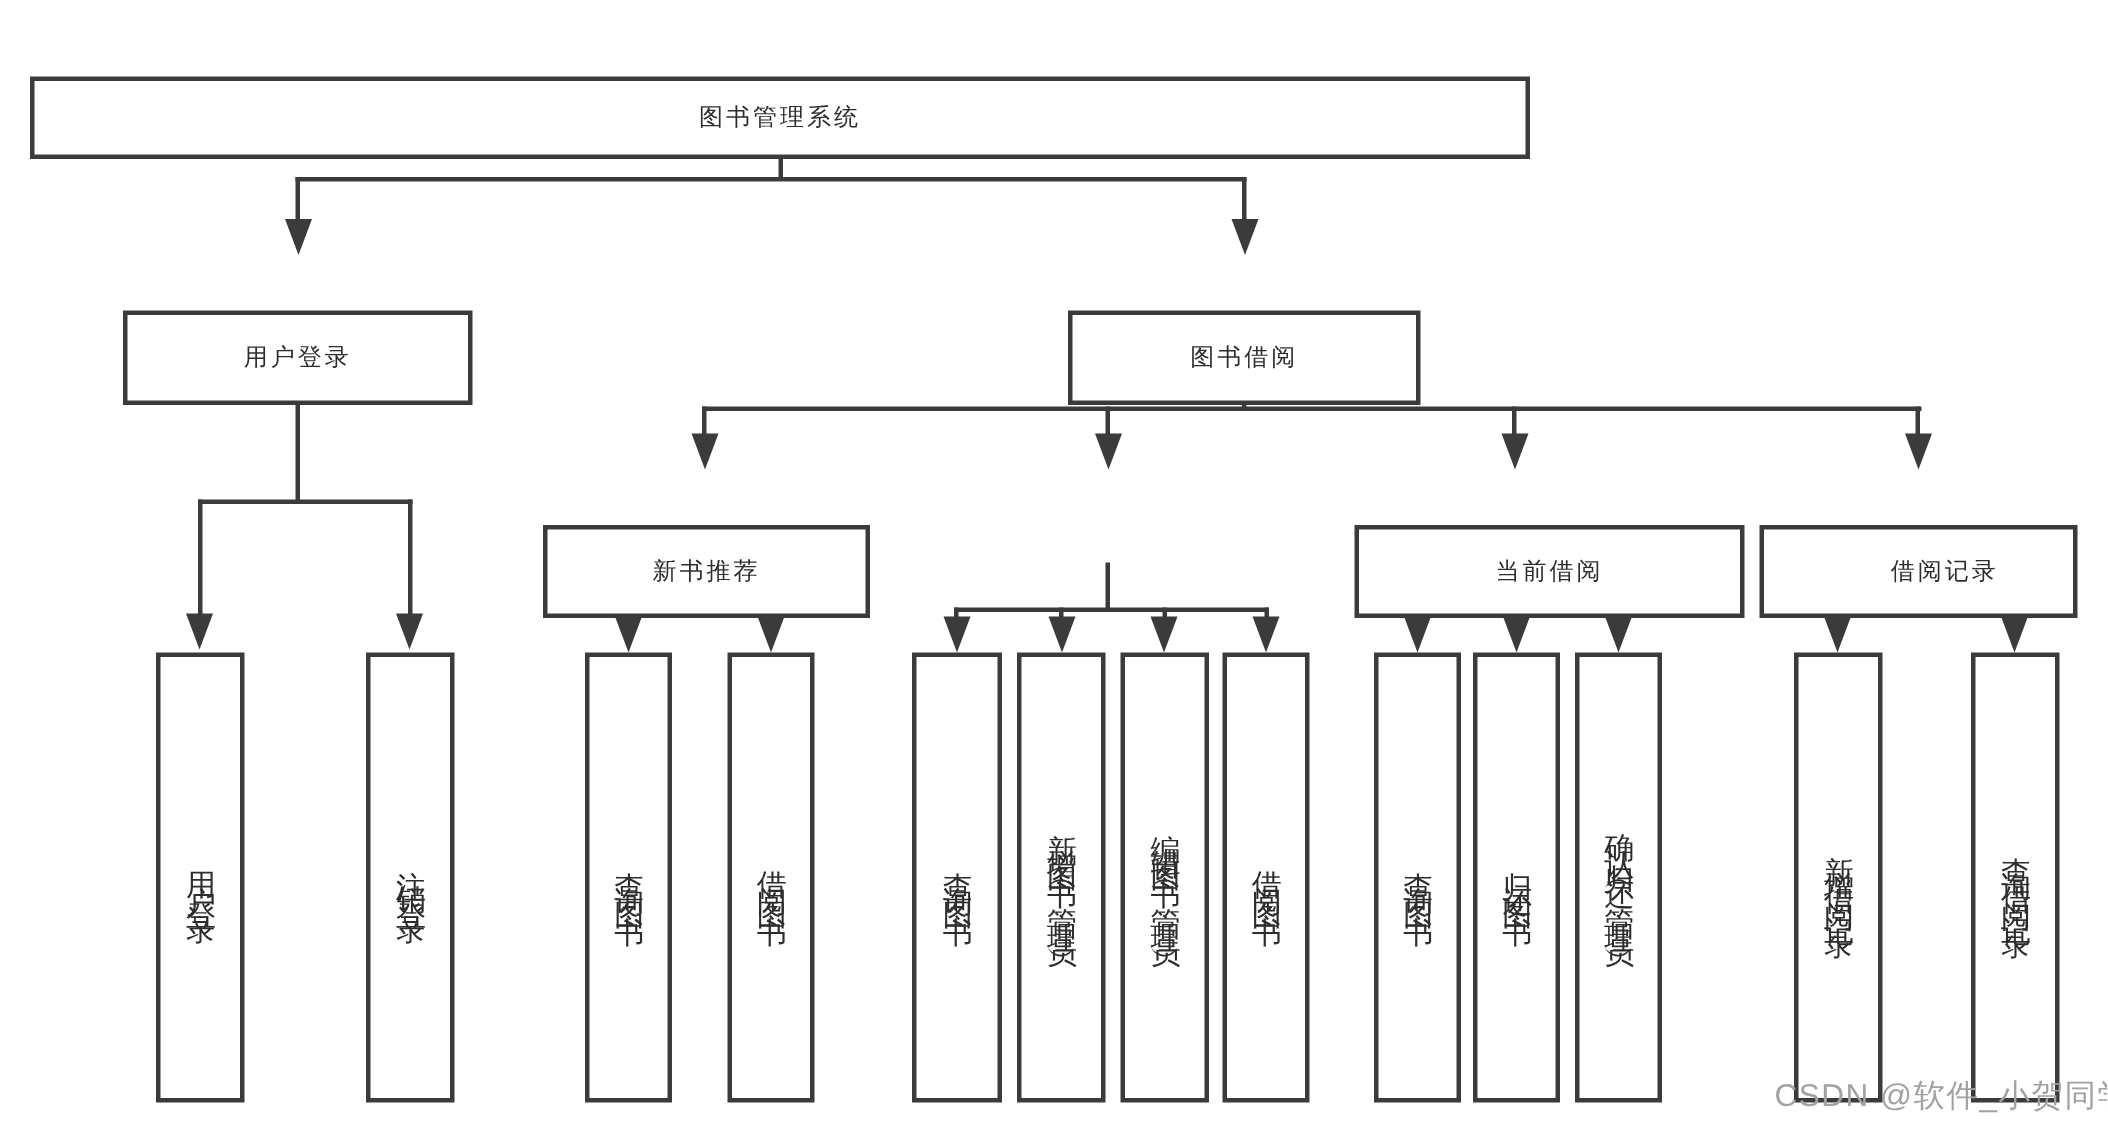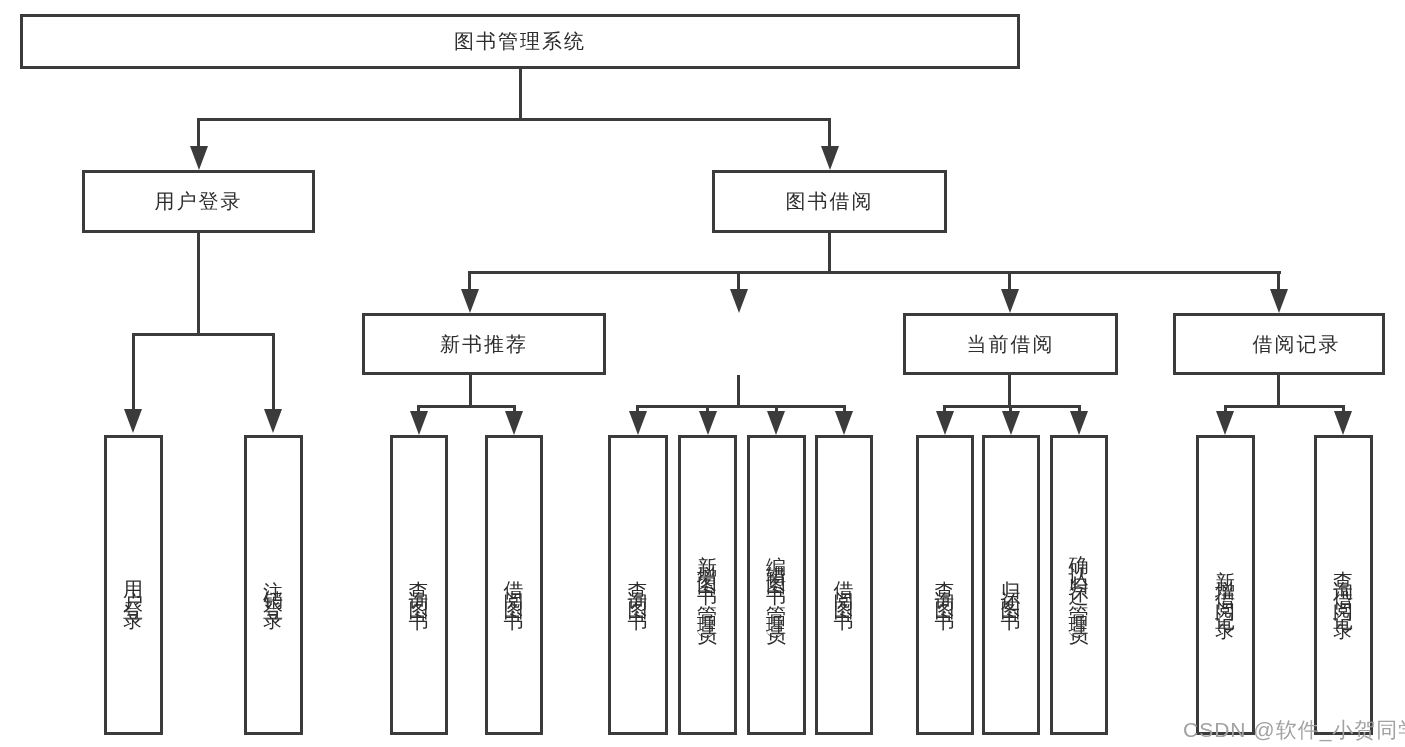--- a/index.html
+++ b/index.html
@@ -5,21 +5,21 @@
   html,body{margin:0;padding:0;background:#fff;}
   #canvas{
     position:relative;width:1405px;height:747px;background:#fff;
     font-family:"Liberation Sans","DejaVu Sans",sans-serif;overflow:hidden;
   }
   .box{
     position:absolute;box-sizing:border-box;background:#fff;
     border:3px solid #3b3b3b;display:flex;align-items:center;justify-content:center;
     color:#2d2d2d;z-index:2;
   }
-  .box.h{font-size:20px;letter-spacing:2px;}
+  .box.h{font-size:16px;letter-spacing:2px;margin-top:37px;}
   .box.v{writing-mode:vertical-rl;text-orientation:mixed;font-size:20px;letter-spacing:10px;line-height:1;}
   .vline{position:absolute;width:3px;background:#3b3b3b;z-index:1;}
   .hline{position:absolute;height:3px;background:#3b3b3b;z-index:1;}
   .arrow{
     position:absolute;width:0;height:0;z-index:1;
     border-left:9px solid transparent;border-right:9px solid transparent;
     border-top:24px solid #3b3b3b;
   }
   .watermark{
     position:absolute;left:1183px;top:716px;z-index:6;
@@ -54,22 +54,22 @@
   <div class="hline" style="left:468px;top:271px;width:813px;"></div>
   <div class="vline" style="left:468px;top:271px;height:20px;"></div>
   <div class="arrow" style="left:461px;top:289px;"></div>
   <div class="vline" style="left:737px;top:271px;height:20px;"></div>
   <div class="arrow" style="left:730px;top:289px;"></div>
   <div class="vline" style="left:1008px;top:271px;height:20px;"></div>
   <div class="arrow" style="left:1001px;top:289px;"></div>
   <div class="vline" style="left:1277px;top:271px;height:20px;"></div>
   <div class="arrow" style="left:1270px;top:289px;"></div>
 
-  <div class="box h" style="left:362px;top:313px;width:244px;height:62px;">新书推荐</div>
-  <div class="box h" style="left:903px;top:313px;width:215px;height:62px;">当前借阅</div>
+  <div class="box h" style="left:362px;top:313px;width:218px;height:62px;">新书推荐</div>
+  <div class="box h" style="left:903px;top:313px;width:260px;height:62px;">当前借阅</div>
   <div class="box h" style="left:1173px;top:313px;width:212px;height:62px;padding-left:35px;">借阅记录</div>
 
   <div class="vline" style="left:469px;top:375px;height:32px;"></div>
   <div class="hline" style="left:417px;top:405px;width:99px;"></div>
   <div class="vline" style="left:417px;top:405px;height:10px;"></div>
   <div class="arrow" style="left:410px;top:411px;"></div>
   <div class="vline" style="left:513px;top:405px;height:10px;"></div>
   <div class="arrow" style="left:505px;top:411px;"></div>
 
   <div class="vline" style="left:737px;top:375px;height:32px;"></div>

